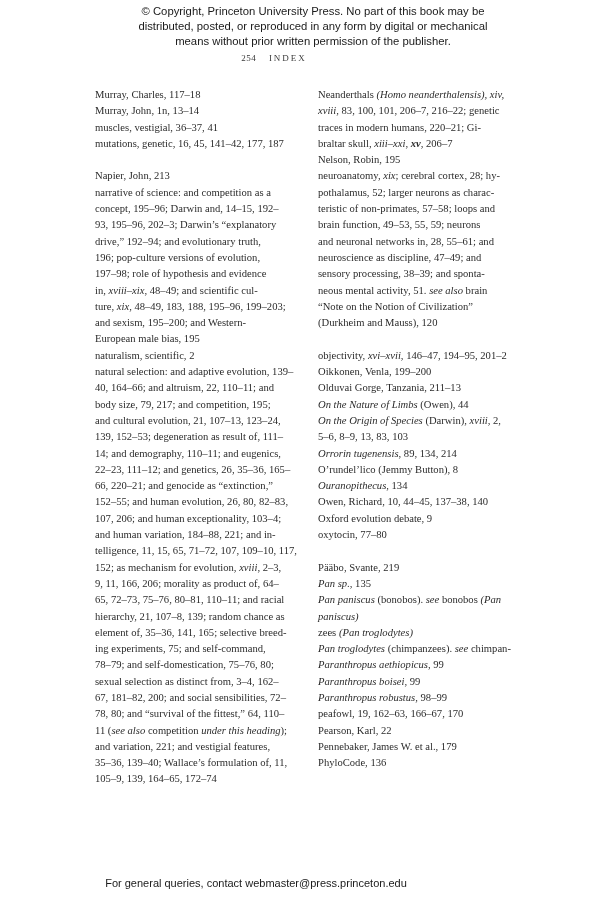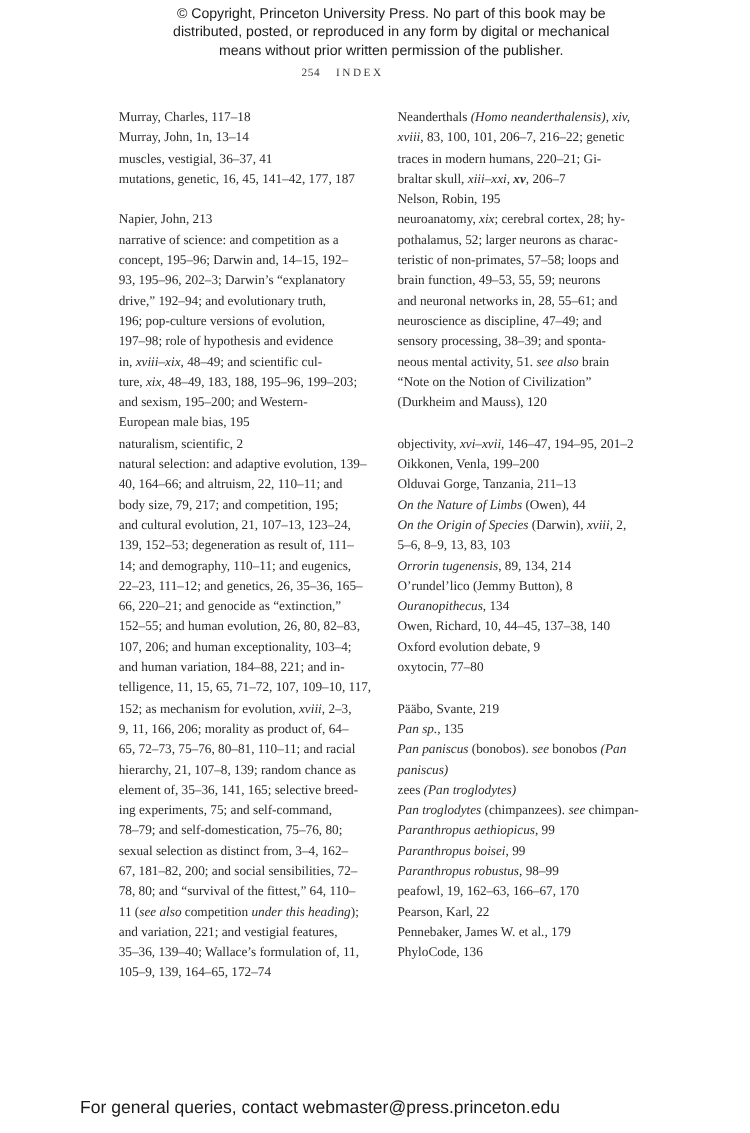--- a/index.html
+++ b/index.html
@@ -20,21 +20,21 @@
     position: absolute; top: 87px; font-family: "Liberation Serif", serif;
     font-size: 10.6px; line-height: 16.3px; color: #2b2b2b;
   }
   .col-left { left: 95px; width: 215px; }
   .col-right { left: 318px; width: 215px; }
   .entry { padding-left: 14px; text-indent: -14px; white-space: nowrap; }
   .entry .ln { display: block; }
   .gap { height: 16.3px; }
   .footer {
     position: absolute; left: 0; top: 877px; width: 512px; text-align: center;
-    font-family: "Liberation Sans", sans-serif; font-size: 14px; color: #1a1a1a;
+    font-family: "Liberation Sans", sans-serif; font-size: 11px; color: #1a1a1a;
   }
   i { font-style: italic; }
   b { font-weight: bold; }
 </style>
 </head>
 <body>
 
 <div class="notice">
   <div>© Copyright, Princeton University Press. No part of this book may be</div>
   <div>distributed, posted, or reproduced in any form by digital or mechanical</div>

